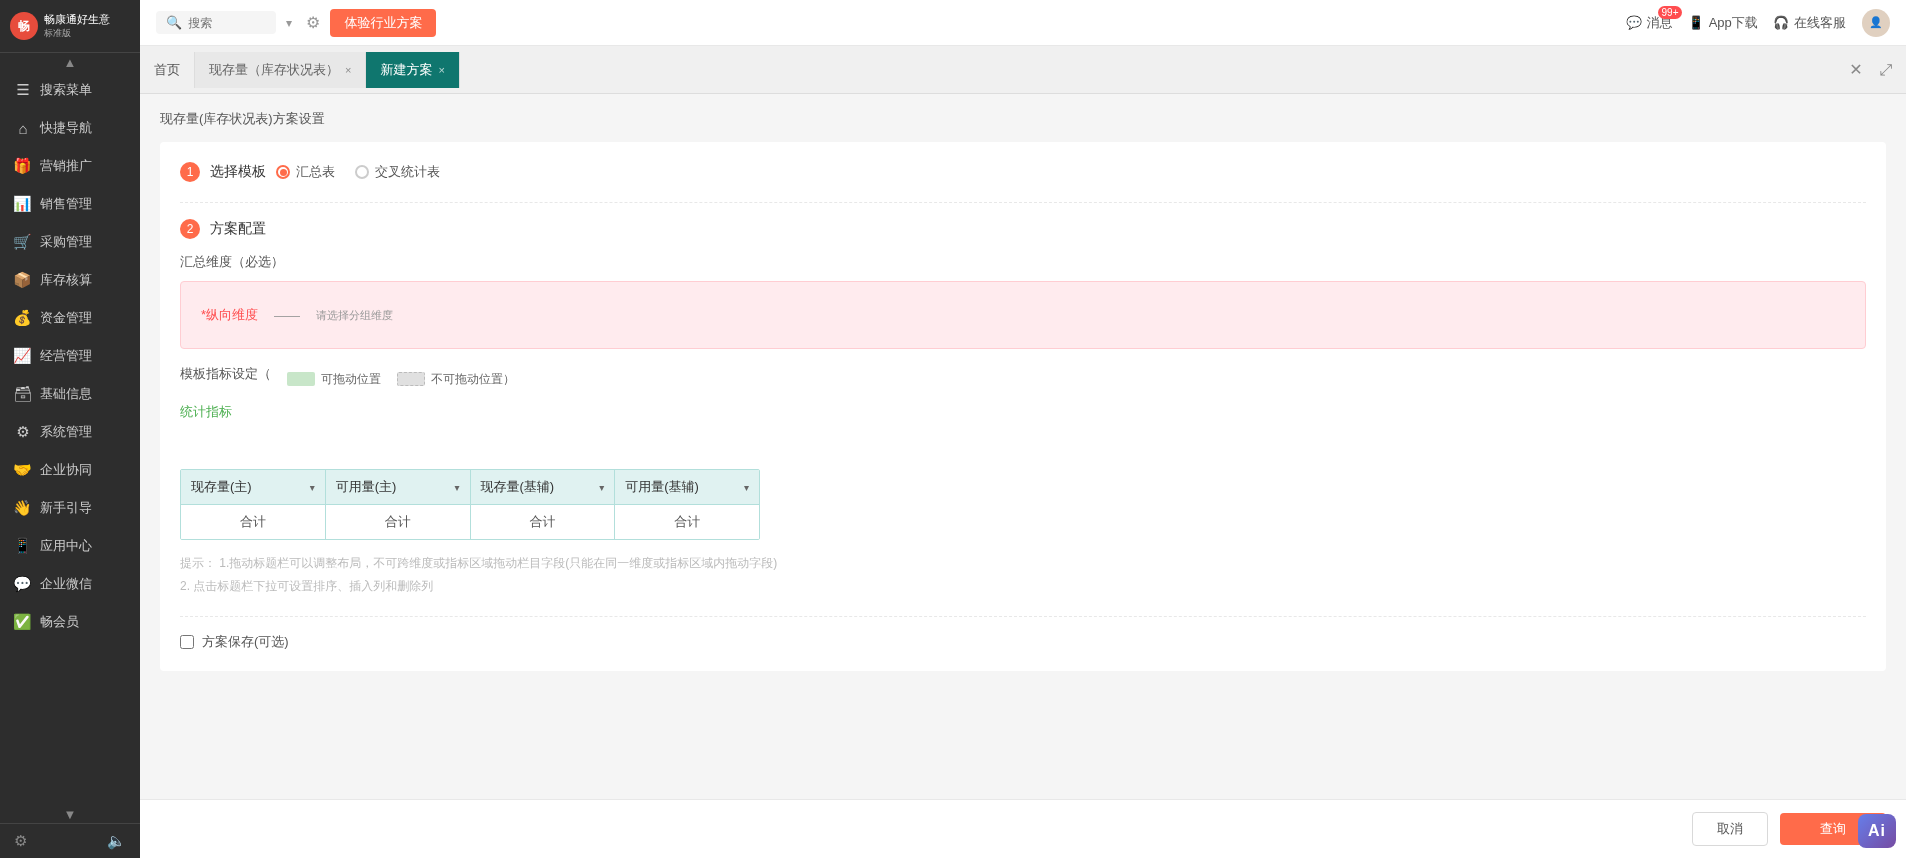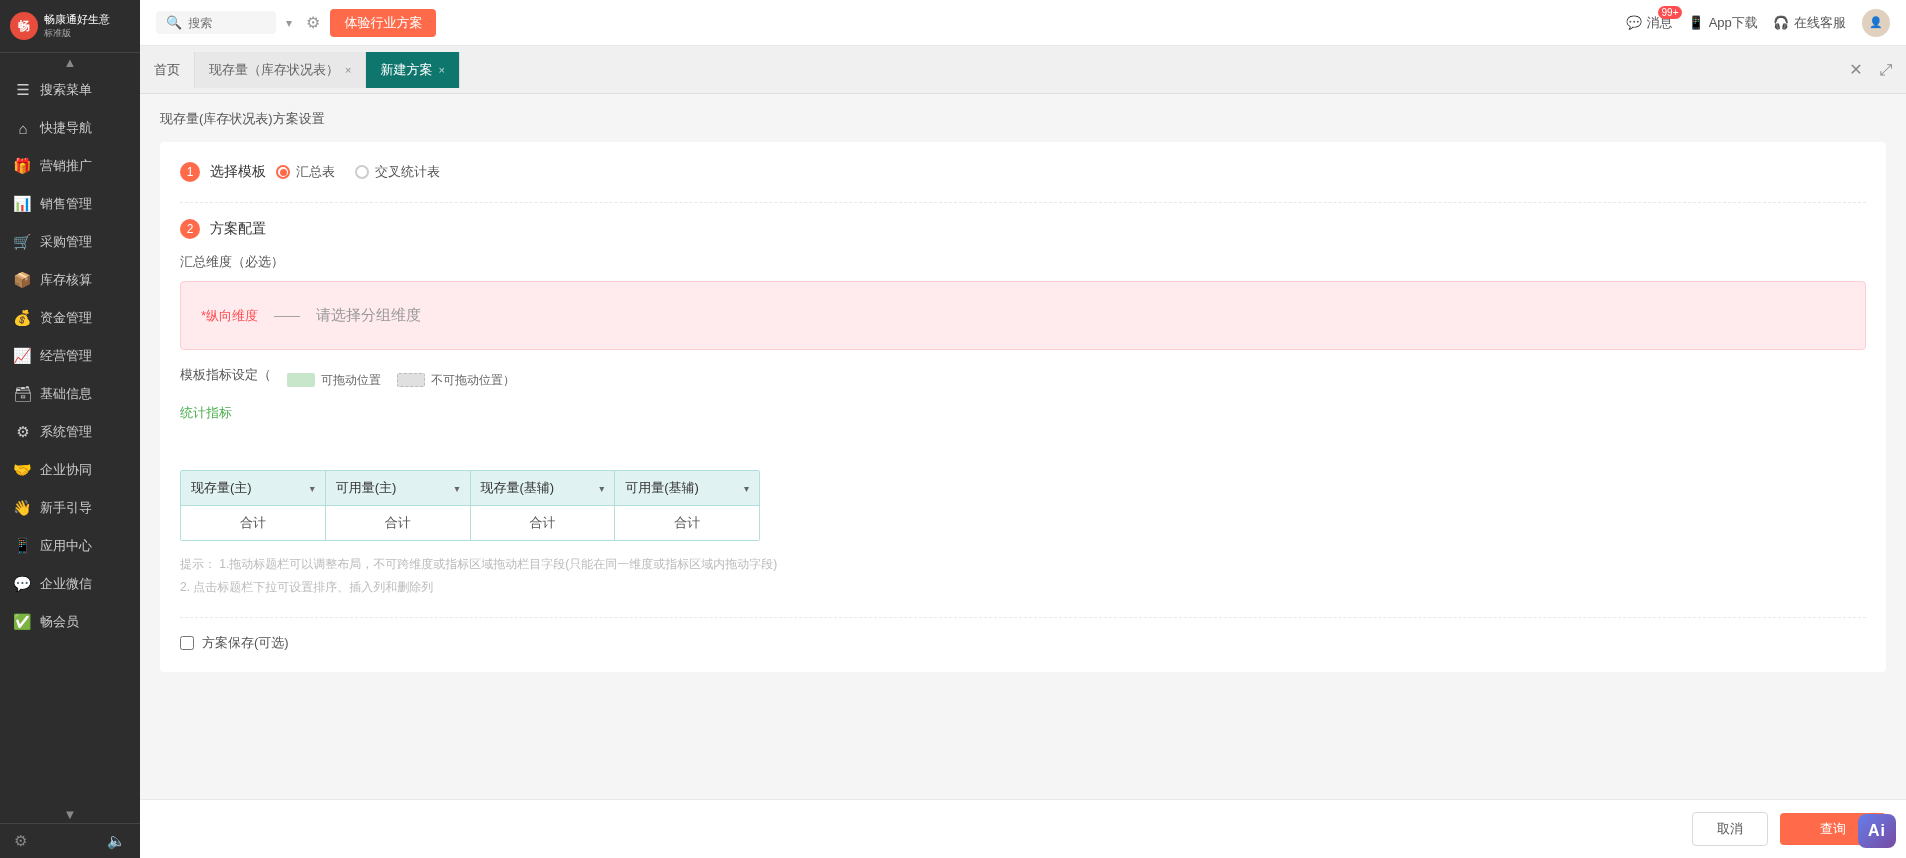--- a/index.html
+++ b/index.html
@@ -151,21 +151,21 @@
     }
 
     
     .dim-label { font-size: 13px; color: #555; margin-bottom: 10px; }
     .dim-box {
       background: #ffebee; border: 1px solid #ffcdd2; border-radius: 4px;
       padding: 24px 20px; display: flex; align-items: center; gap: 16px;
     }
     .dim-required { color: #ff4d4f; font-size: 13px; }
     .dim-dash { color: #999; }
-    .dim-placeholder { color: #999; font-size: 15px; }
+    .dim-placeholder { color: #999; font-size: 11px; }
 
     
     .indicators-label { font-size: 13px; color: #555; margin-bottom: 10px; }
     .draggable-legend { display: flex; align-items: center; gap: 16px; margin-bottom: 10px; }
     .legend-item { display: flex; align-items: center; gap: 6px; font-size: 12px; color: #666; }
     .legend-box-drag { width: 28px; height: 14px; background: #c8e6c9; border-radius: 2px; }
     .legend-box-nodrag { width: 28px; height: 14px; background: #e0e0e0; border: 1px dashed #bbb; border-radius: 2px; }
 
     .stats-label { color: #4caf50; font-size: 13px; font-weight: 500; margin-bottom: 8px; }
 

